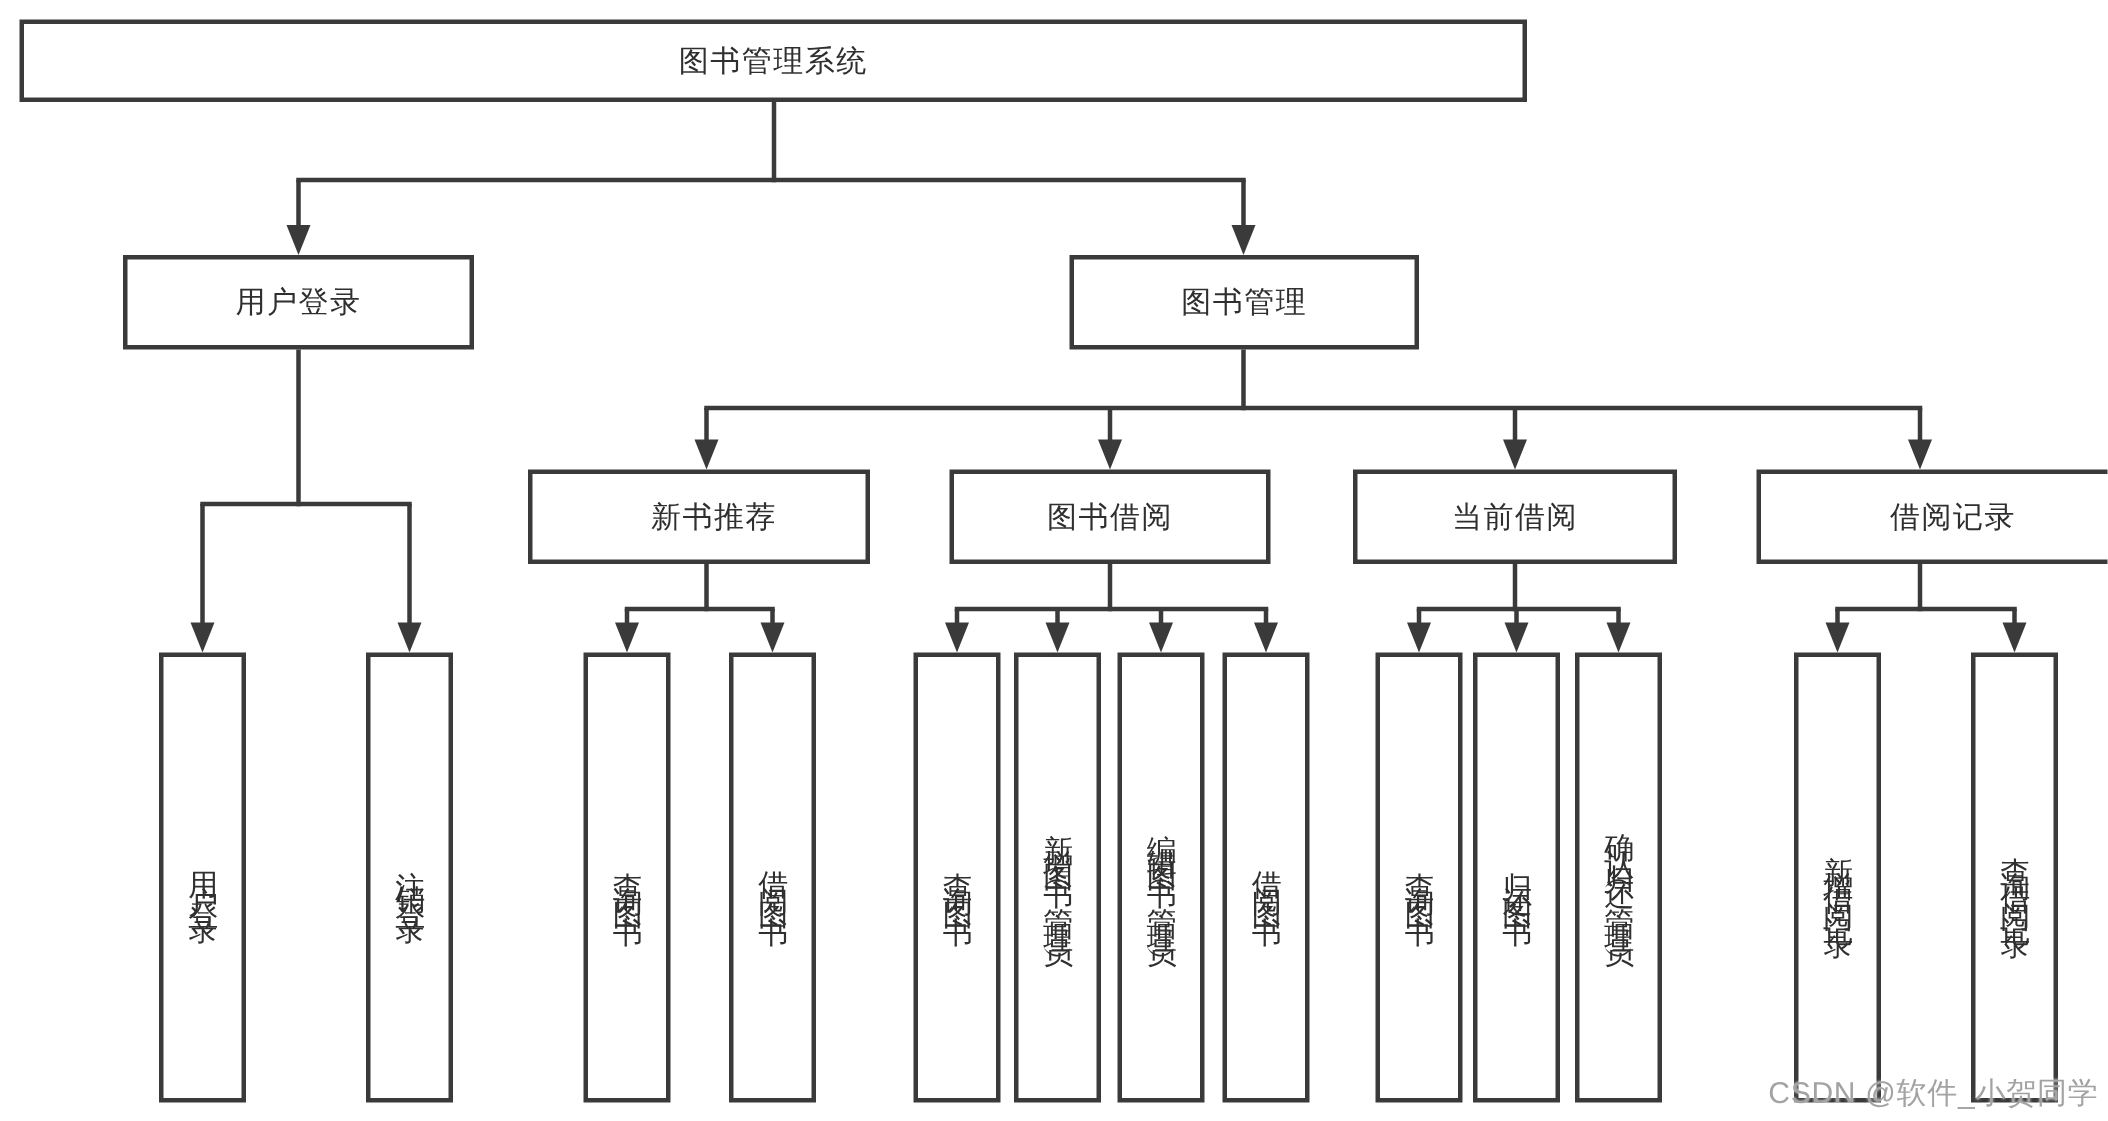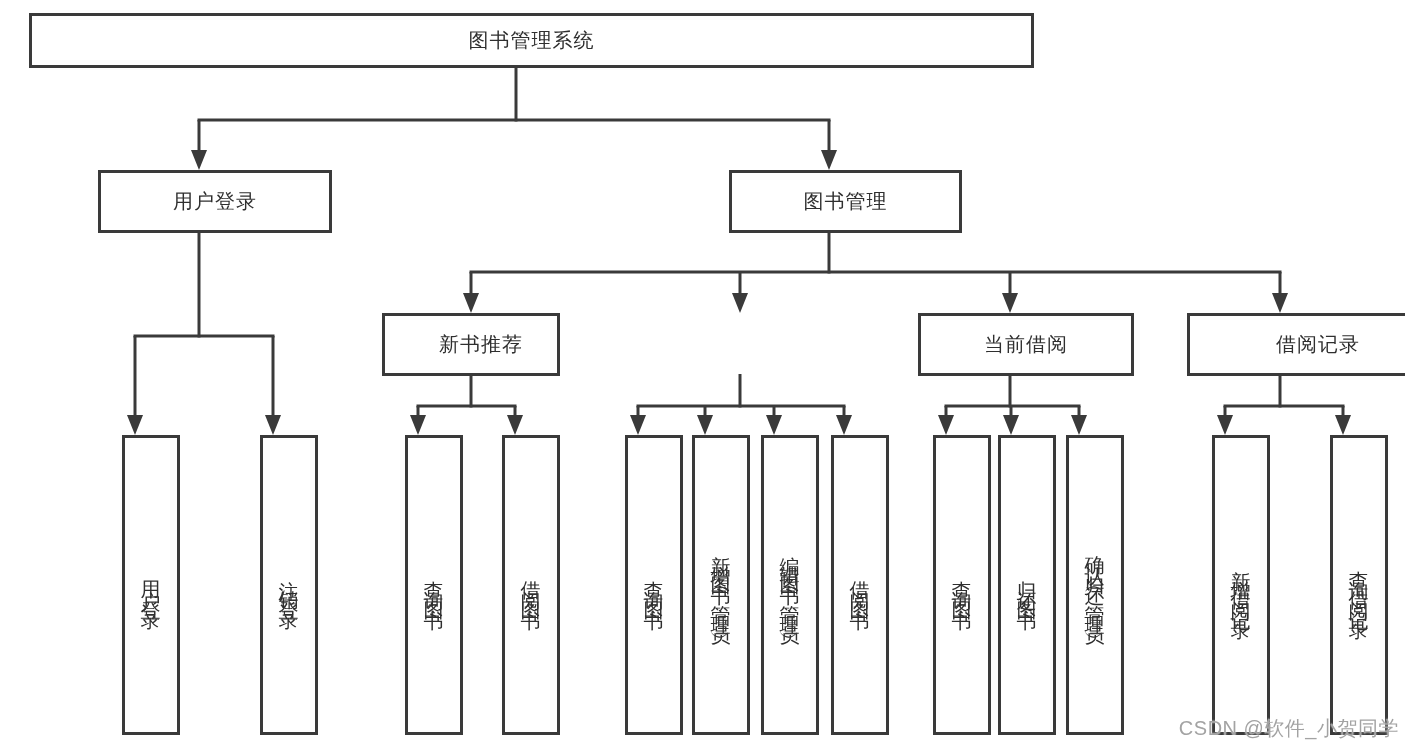--- a/index.html
+++ b/index.html
@@ -33,34 +33,33 @@
     background:var(--box-fill);
     border:3px solid var(--line);
     display:flex;
     align-items:center;
     justify-content:center;
     color:var(--text);
     font-size:20px;
     letter-spacing:1px;
     z-index:1;
     text-align:center;
-    margin-left:16px;
   }
   .leaf span{
     writing-mode:vertical-rl;
     text-orientation:mixed;
     letter-spacing:10px;
     line-height:1;
     white-space:nowrap;
   }
   
   .n-root{left:13px;top:13px;width:1005px;height:55px;}
   .n-user-login{left:82px;top:170px;width:234px;height:63px;}
   .n-book-mgmt{left:713px;top:170px;width:233px;height:63px;text-align:center;}
-  .n-recommend{left:366px;top:313px;width:178px;height:63px;padding-left:20px;}
+  .n-recommend{left:352px;top:313px;width:228px;height:63px;padding-left:20px;}
   .n-borrowing{left:633px;top:313px;width:214px;height:63px;}
   .n-current{left:902px;top:313px;width:216px;height:63px;text-align:center;}
   .n-records{left:1171px;top:313px;width:262px;height:63px;}
   .leaf{top:435px;width:58px;height:300px;}
   .l1{left:106px;} .l2{left:244px;}
   .l3{left:389px;} .l4{left:486px;}
   .l5{left:609px;} .l6{left:676px;} .l7{left:745px;} .l8{left:815px;}
   .l9{left:917px;} .l10{left:982px;} .l11{left:1050px;}
   .l12{left:1196px;} .l13{left:1314px;}
   .watermark{
@@ -141,20 +140,23 @@
   <div class="box n-user-login">
     <span>用户登录</span>
   </div>
   <div class="box n-book-mgmt">
     <span>图书管理</span>
   </div>
 
   <div class="box n-recommend">
     <span>新书推荐</span>
   </div>
+  <div class="box n-borrowing">
+    <span>图书借阅</span>
+  </div>
   <div class="box n-current">
     <span>当前借阅</span>
   </div>
   <div class="box n-records">
     <span>借阅记录</span>
   </div>
 
   <div class="box leaf l1">
     <span>用户登录</span>
   </div>

